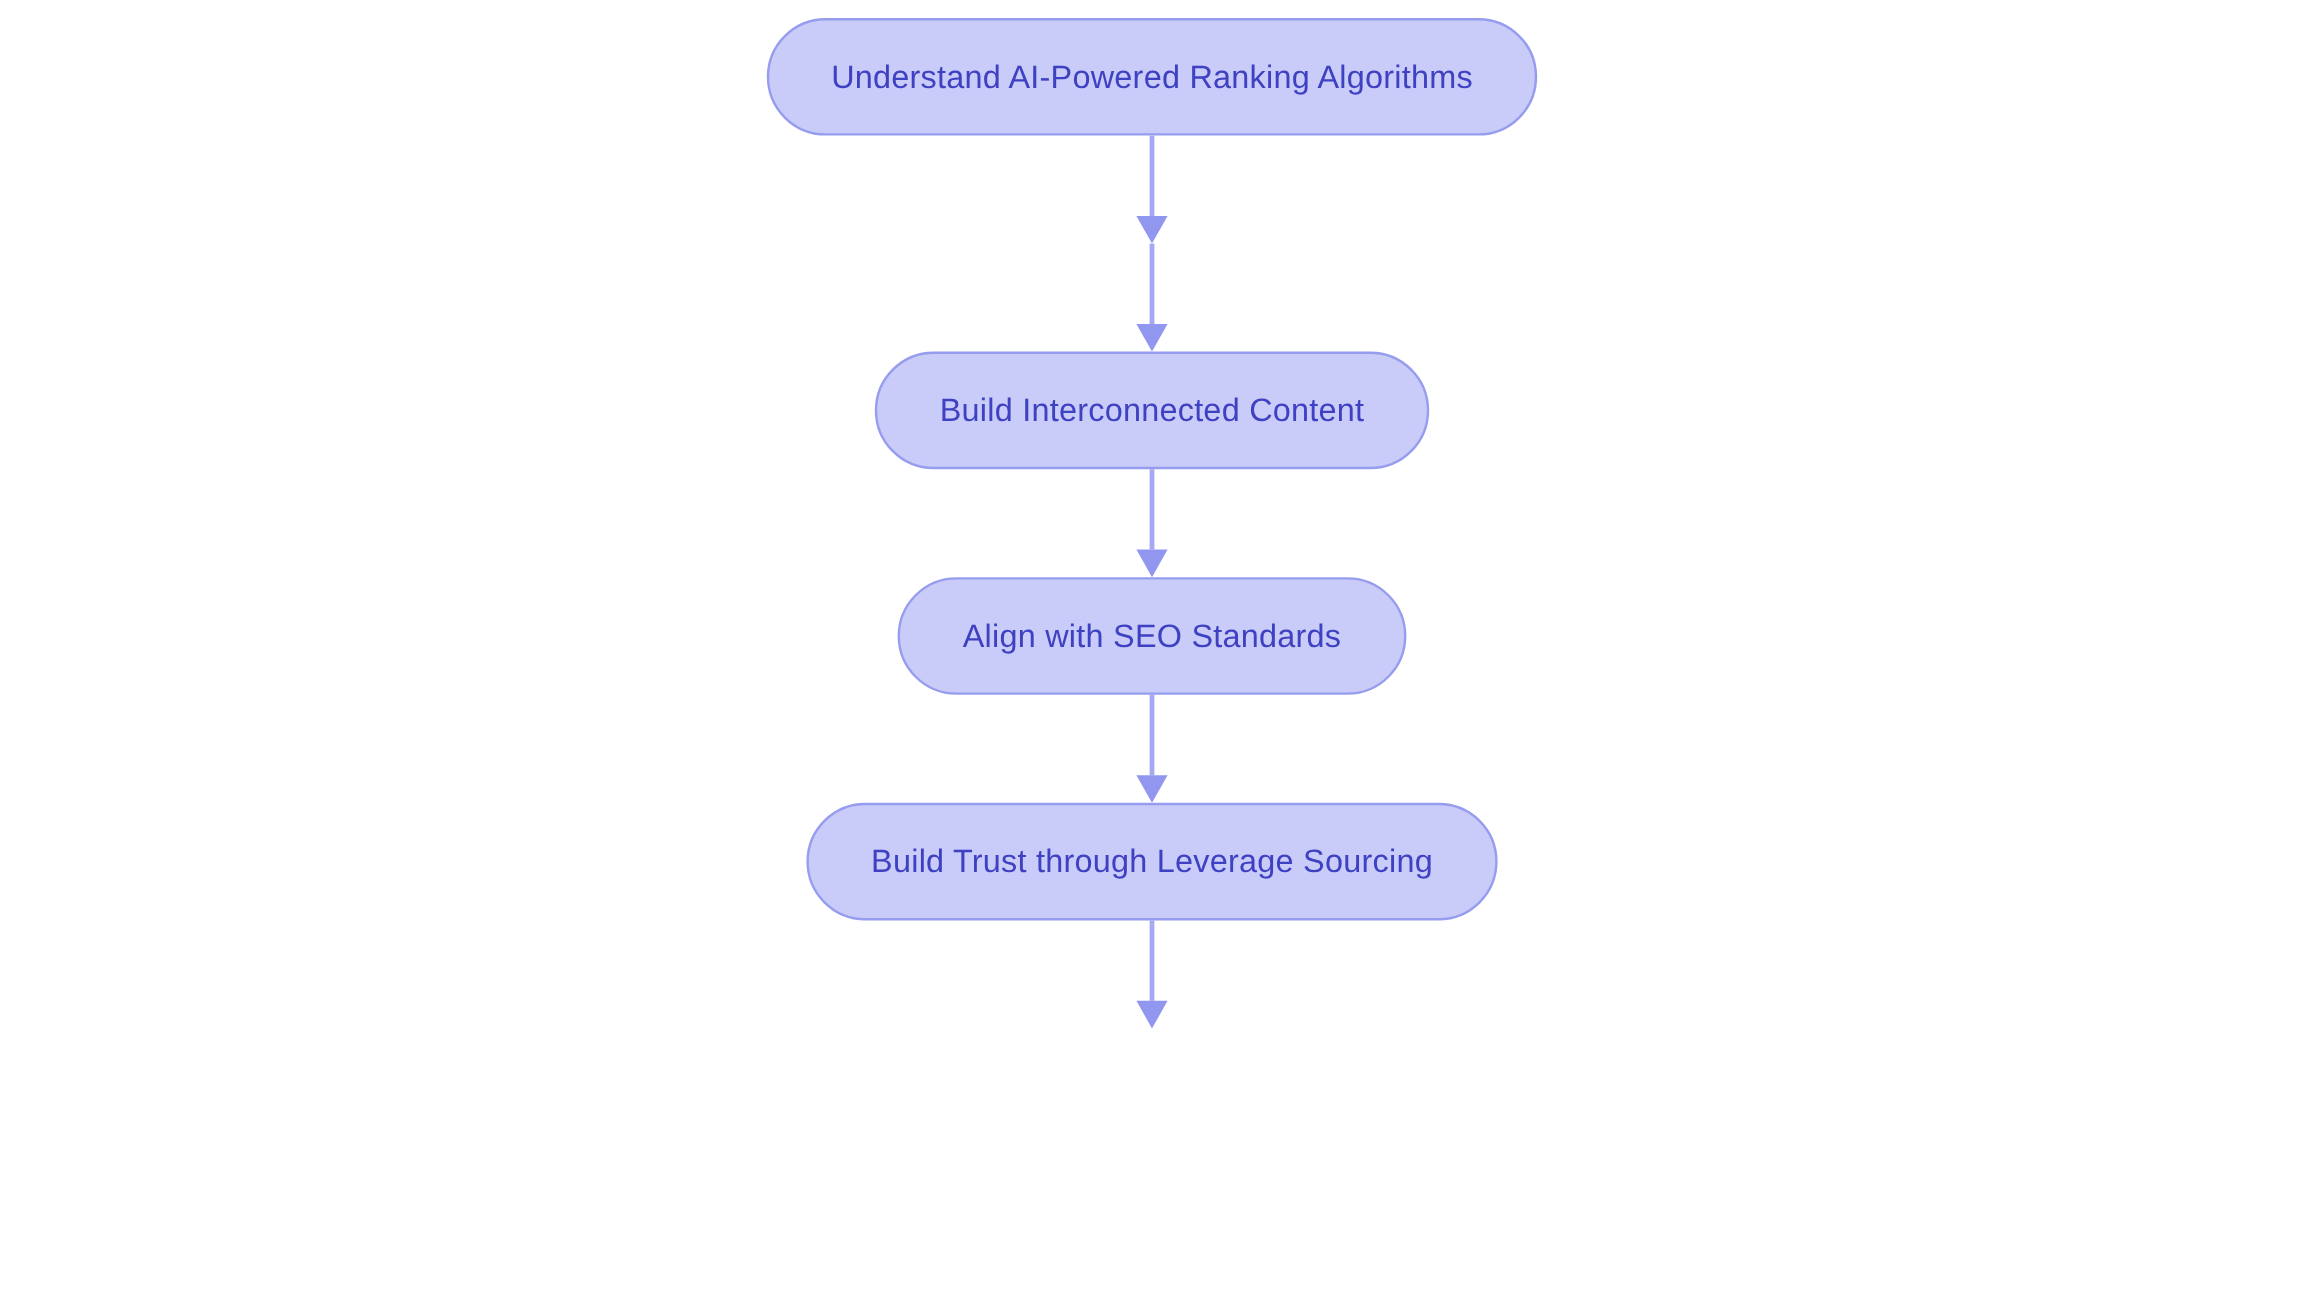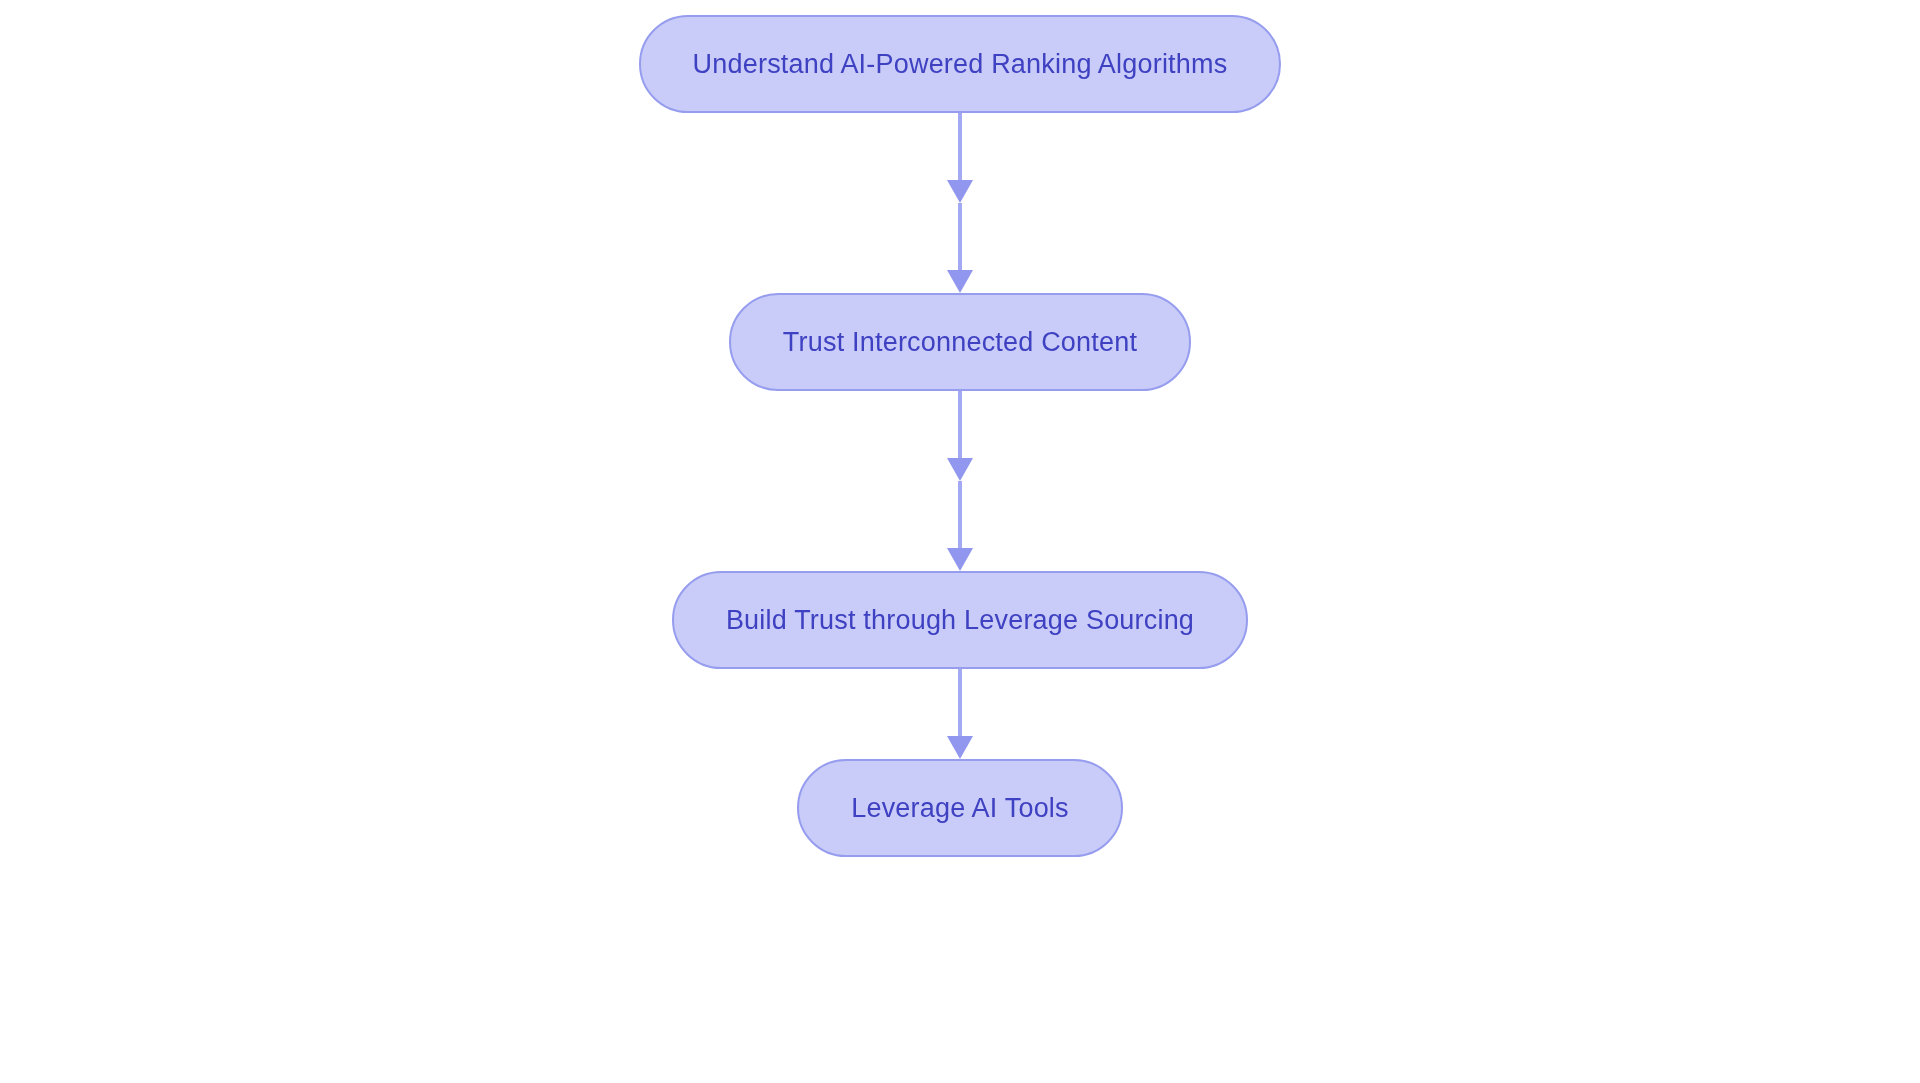--- a/index.html
+++ b/index.html
@@ -71,40 +71,40 @@
     <div class="head"></div>
   </div>
 
 
   <div class="flow-arrow">
     <div class="shaft"></div>
     <div class="head"></div>
   </div>
 
   <div class="flow-node">
-    <span>Trust Interconnected Content</span>
+    <span>Build Interconnected Content</span>
   </div>
 
   <div class="flow-arrow">
     <div class="shaft"></div>
     <div class="head"></div>
   </div>
 
+  <div class="flow-node">
+    <span>Align with SEO Standards</span>
+  </div>
 
   <div class="flow-arrow">
     <div class="shaft"></div>
     <div class="head"></div>
   </div>
 
   <div class="flow-node">
     <span>Build Trust through Leverage Sourcing</span>
   </div>
 
   <div class="flow-arrow">
     <div class="shaft"></div>
     <div class="head"></div>
   </div>
 
-  <div class="flow-node">
-    <span>Leverage AI Tools</span>
-  </div>
 
 </div>
 
 </body></html>

